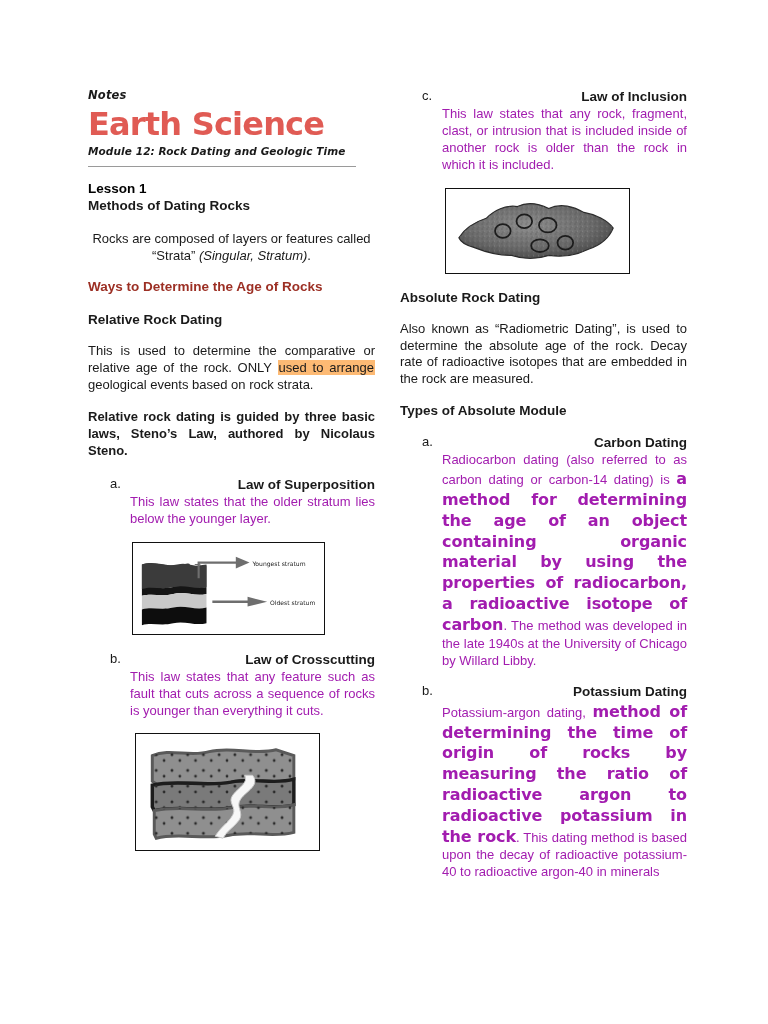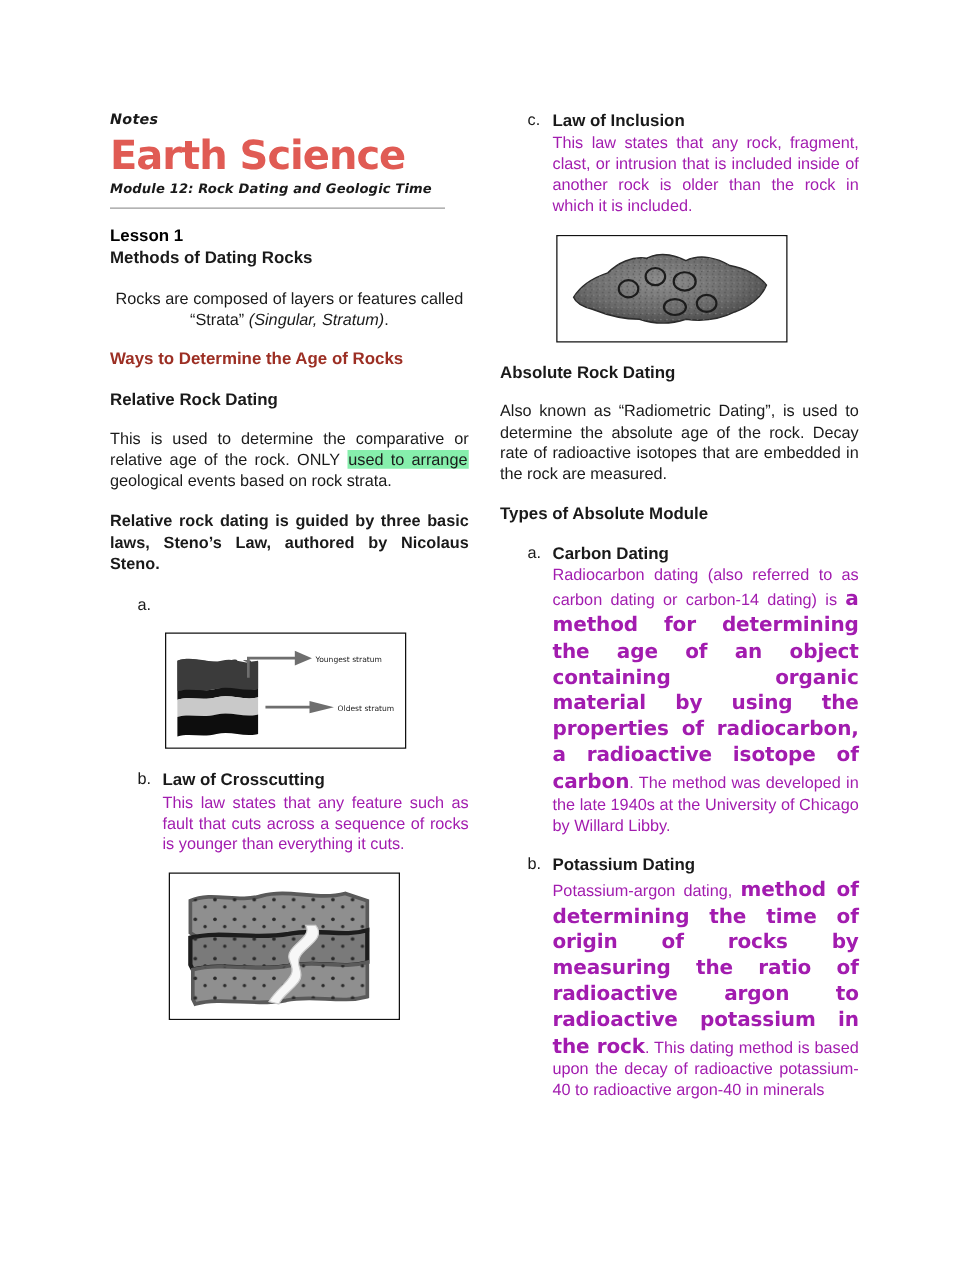--- a/index.html
+++ b/index.html
@@ -110,21 +110,21 @@
   .lead-bold {
     font-size: 13px;
     font-weight: 700;
     line-height: 1.30;
     text-align: justify;
     color: #1a1a1a;
     margin: 0 0 16px 0;
   }
 
   .hl {
-    background: #86efac;
+    background: #fdba74;
     padding: 0 1px;
   }
 
   i.em { font-style: italic; }
   b.alt {
     font-weight: 700;
     font-family: "DejaVu Sans", sans-serif;
     font-size: 16px;
     letter-spacing: -0.1px;
   }
@@ -141,20 +141,21 @@
     color: #1a1a1a;
     line-height: 1.30;
   }
   .item .content { flex: 1 1 auto; }
   .item .it-title {
     font-size: 13.5px;
     font-weight: 700;
     color: #1a1a1a;
     margin: 0 0 1px 0;
     line-height: 1.28;
+    text-align: right;
   }
   .item .it-body {
     font-size: 13px;
     line-height: 1.30;
     text-align: justify;
     color: #a21caf;
     margin: 0;
   }
 
   
@@ -206,20 +207,24 @@
       <div class="sec-head-red" style="color:#9c2f24">Ways to Determine the Age of Rocks</div>
 
       <div class="sec-head-black">Relative Rock Dating</div>
 
       <p class="body"><span>This is used to determine the comparative or relative age of the rock. ONLY </span><span class="hl">used to arrange</span><span> geological events based on rock strata.</span></p>
 
       <p class="lead-bold">Relative rock dating is guided by three basic laws, Steno’s Law, authored by Nicolaus Steno.</p>
 
       <div class="item">
         <div class="marker">a.</div>
+        <div class="content">
+          <div class="it-title">Law of Superposition</div>
+          <p class="it-body">This law states that the older stratum lies below the younger layer.</p>
+        </div>
       </div>
 
       <div class="figure fig-superposition">
         <svg viewBox="0 0 193 93" xmlns="http://www.w3.org/2000/svg">
           <rect x="0" y="0" width="193" height="93" fill="#ffffff"></rect>
 
           <path d="M8,22 C22,17 36,26 50,22 C64,18 50,27 64,24 C78,21 52,21 66,23 L66,23 L74,22 L74,45 C60,49 46,42 32,46 C20,49 14,45 8,47 Z" fill="#3b3b3b"></path>
           <path d="M8,22 C20,18 32,25 44,22 C56,19 62,26 74,23 L74,45 C62,48 52,42 40,45 C28,48 18,44 8,47 Z" fill="#3b3b3b"></path>
 
           <path d="M8,47 C18,44 28,48 40,45 C52,42 62,48 74,45 L74,52 C62,55 52,49 40,52 C28,55 18,51 8,54 Z" fill="#151515"></path>

